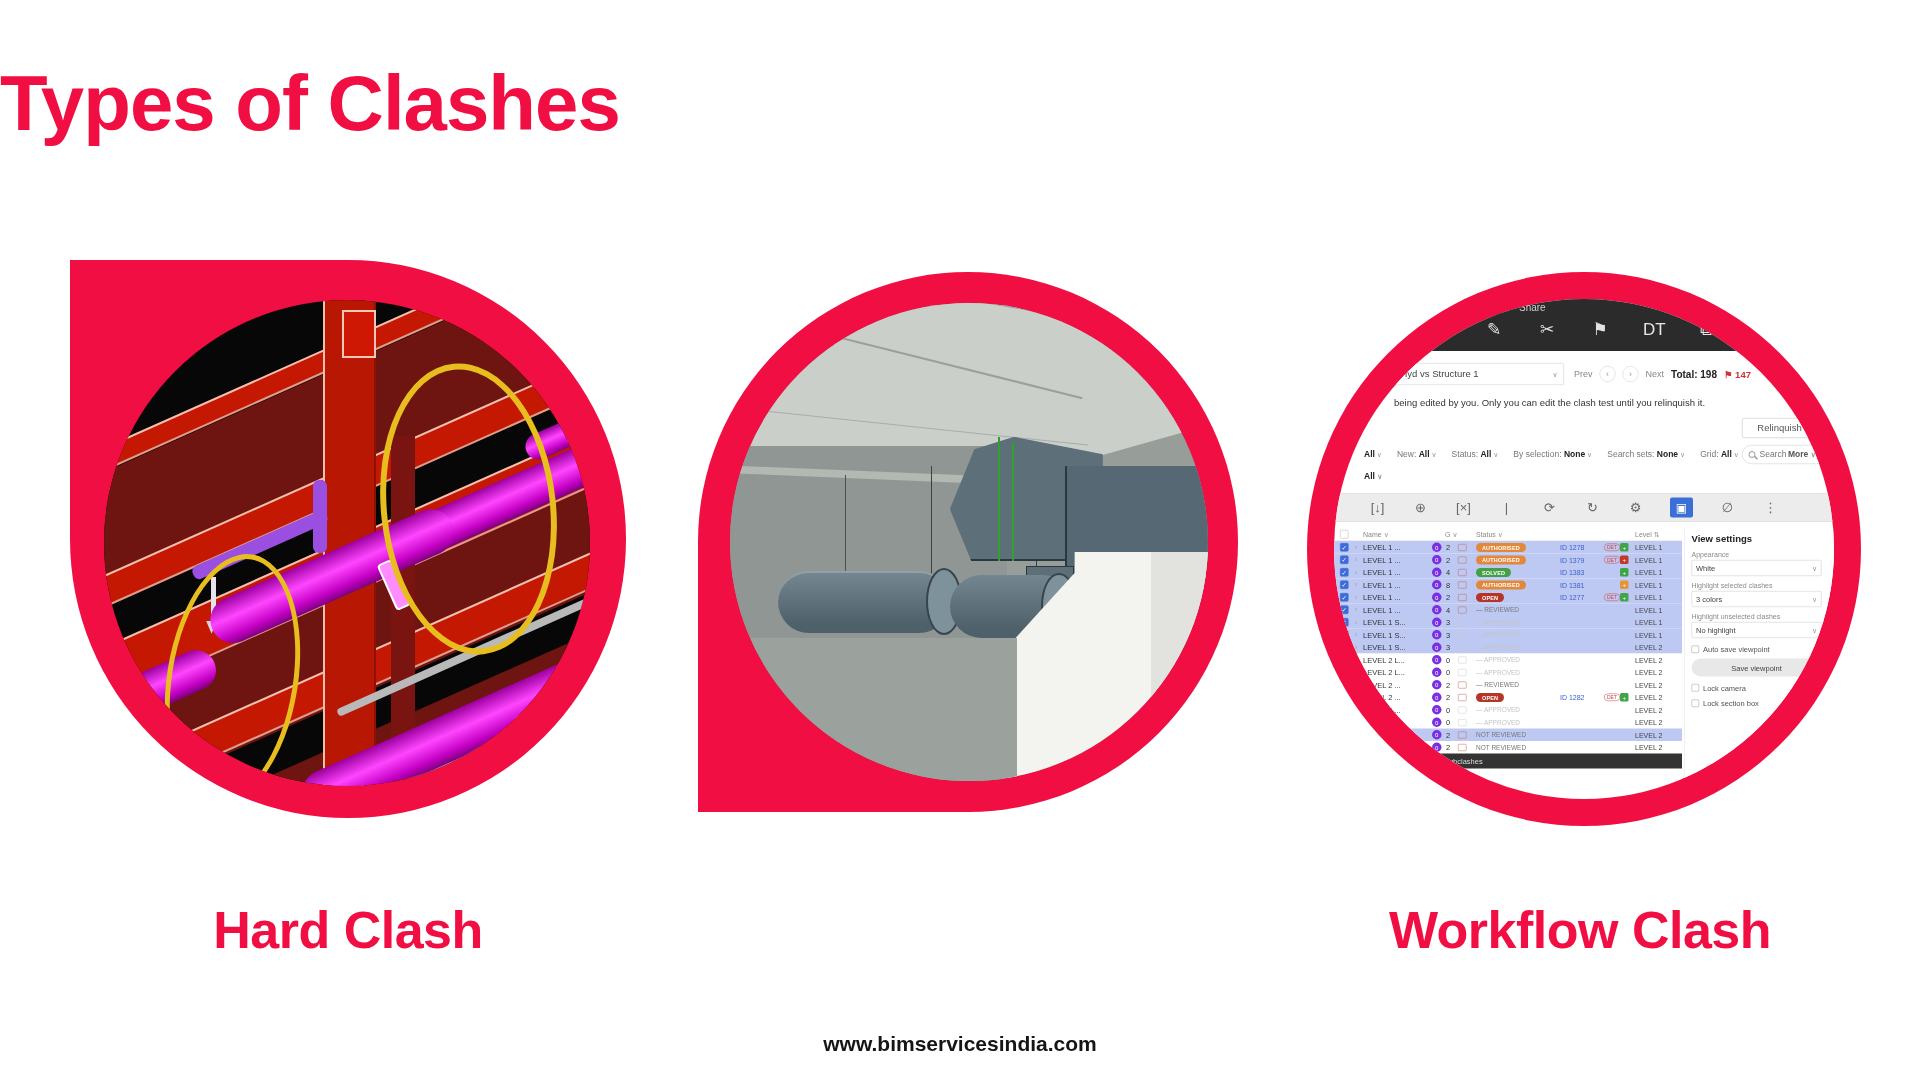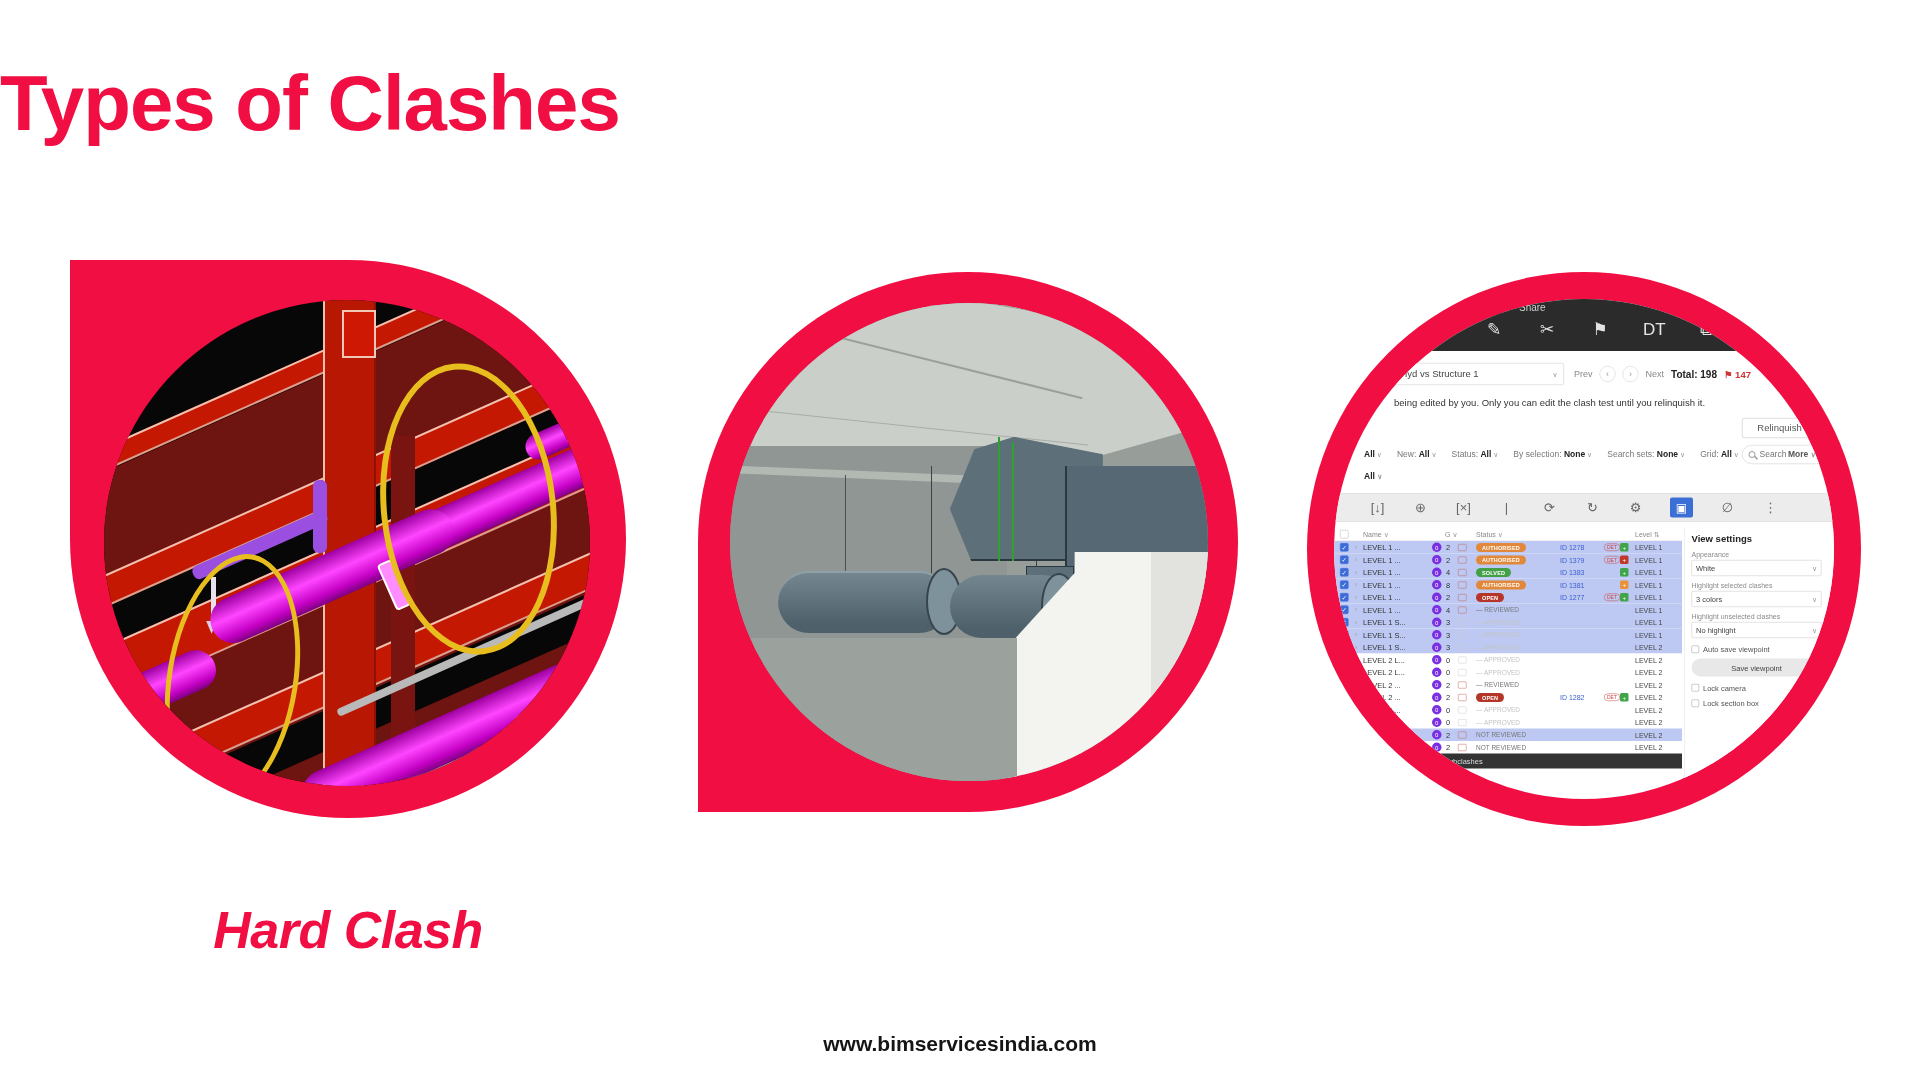--- a/index.html
+++ b/index.html
@@ -648,16 +648,17 @@
           </div>
           <div class="vs-check">
             <span class="vcb"></span>
             <span>Lock section box</span>
           </div>
         </div>
       </div>
     </div>
   </div>
 
-  <div class="card-label" style="left:348px;font-style:italic;">Hard Clash</div>
+  <div class="card-label" style="left:348px;">Hard Clash</div>
+  <div class="card-label" style="left:1580px;">Workflow Clash</div>
 
   <div id="site-url">www.bimservicesindia.com</div>
 </div>
 
 </body></html>

